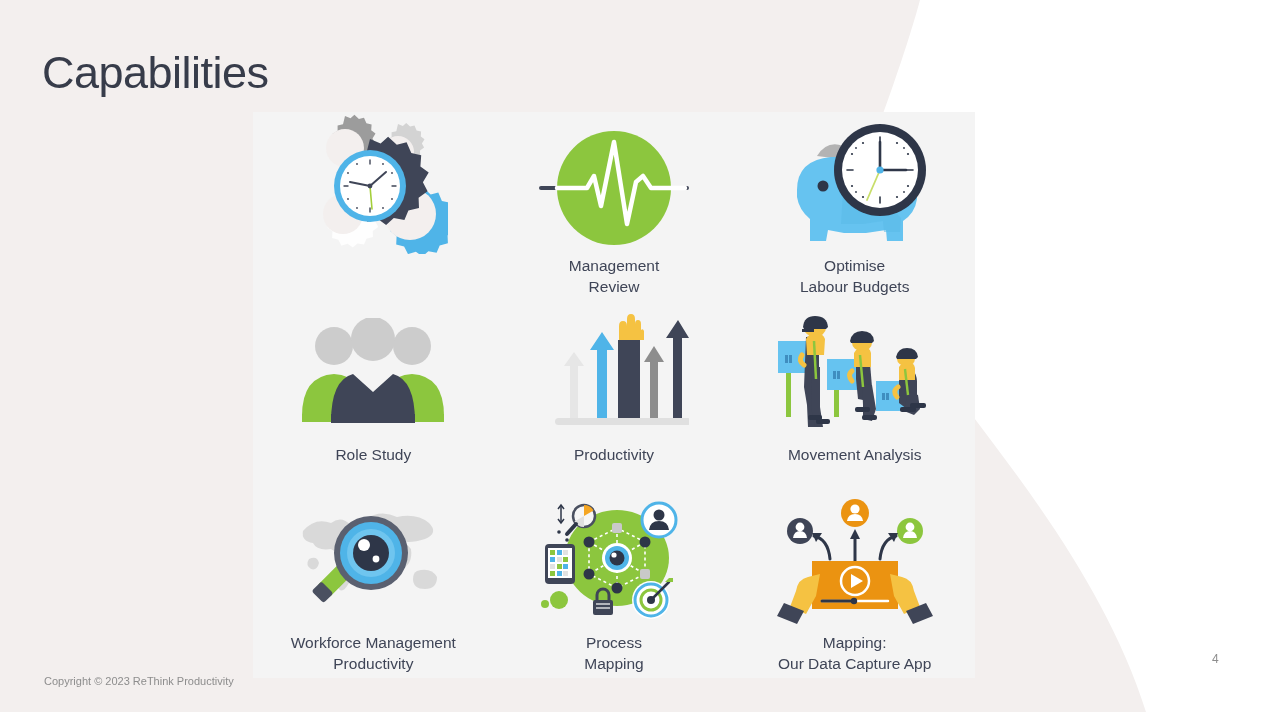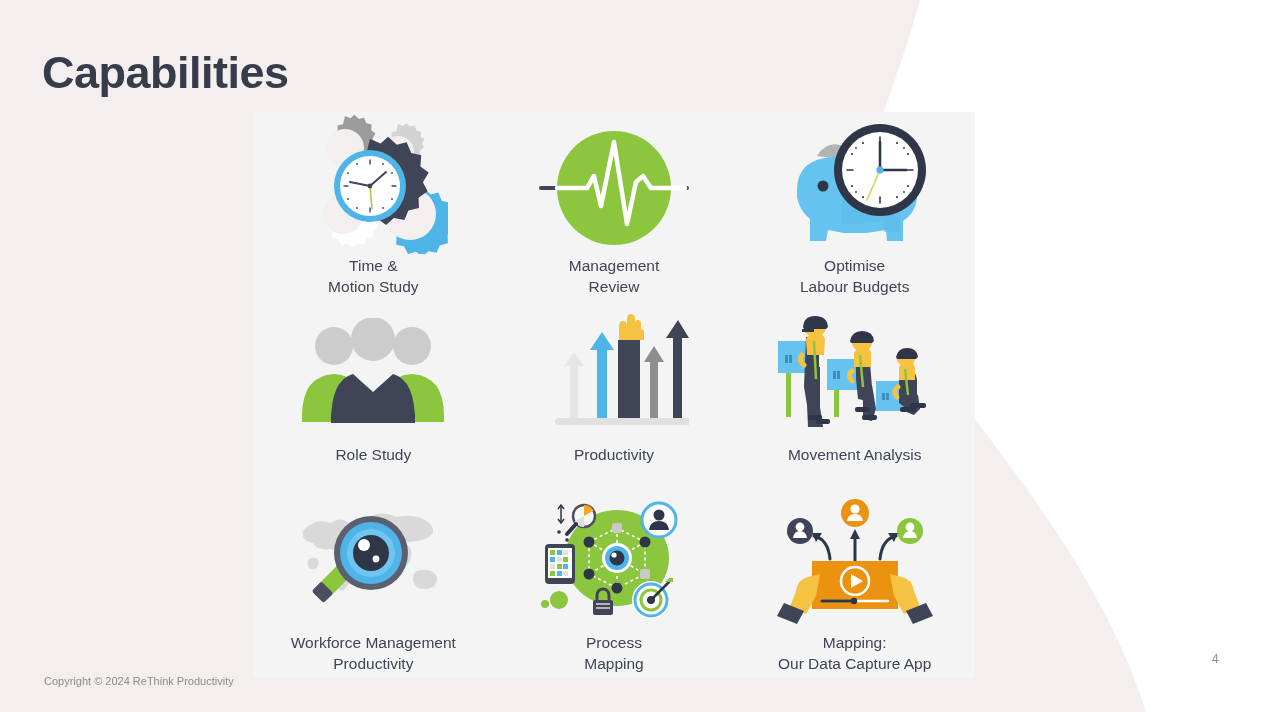--- a/index.html
+++ b/index.html
@@ -31,21 +31,21 @@
     position: absolute;
     left: 0; top: 0;
     width: 1271px; height: 712px;
   }
   
   .title {
     position: absolute;
     left: 42px;
     top: 49px;
     font-size: 45px;
-    font-weight: bold;
+    font-weight: normal;
     color: #363b४a;
     color: #373c4a;
     letter-spacing: -0.5px;
     line-height: 1.05;
   }
   
   .logo {
     position: absolute;
     left: 1146px;
     top: 36px;
@@ -166,22 +166,20 @@
                 <circle cx="50" cy="85" r="0.9"></circle>
               <circle cx="50" cy="59" r="0.9"></circle>
                 <circle cx="59" cy="50" r="0.9"></circle>
             </g>
             <line x1="72" y1="72" x2="52" y2="68" stroke="#3f4557" stroke-width="2" stroke-linecap="round"></line>
             <line x1="72" y1="72" x2="88" y2="58" stroke="#3f4557" stroke-width="2" stroke-linecap="round"></line>
             <line x1="72" y1="72" x2="74" y2="95" stroke="#a4cf3a" stroke-width="1.6" stroke-linecap="round"></line>
             <circle cx="72" cy="72" r="2.4" fill="#3f4557"></circle>
           </svg>
         </div>
-        <div class="cell-label">Time &amp;
-Motion Study</div>
       </div>
 
       <div class="cell">
         <div class="icon-wrap">
           <svg viewBox="0 0 150 140" width="150" height="140">
             <line x1="2" y1="74" x2="148" y2="74" stroke="#3f4557" stroke-width="4" stroke-linecap="round"></line>
             <circle cx="75" cy="74" r="57" fill="#8cc63e"></circle>
             <polyline points="18,74 48,74 55,62 62,92 75,28 88,110 97,68 104,62 112,74 146,74" fill="none" stroke="#ffffff" stroke-width="4.5" stroke-linejoin="round" stroke-linecap="round"></polyline>
           </svg>
         </div>
@@ -479,16 +477,16 @@
             <path d="M156 104 l-20,8 7,13 20,-8z" fill="#3f4557"></path>
           </svg>
         </div>
         <div class="cell-label">Mapping:
 Our Data Capture App</div>
       </div>
 
     </div>
   </div>
 
-  <div class="copyright">Copyright © 2024 ReThink Productivity</div>
+  <div class="copyright">Copyright © 2023 ReThink Productivity</div>
   <div class="page-number">4</div>
 
 </div>
 
 </body></html>

